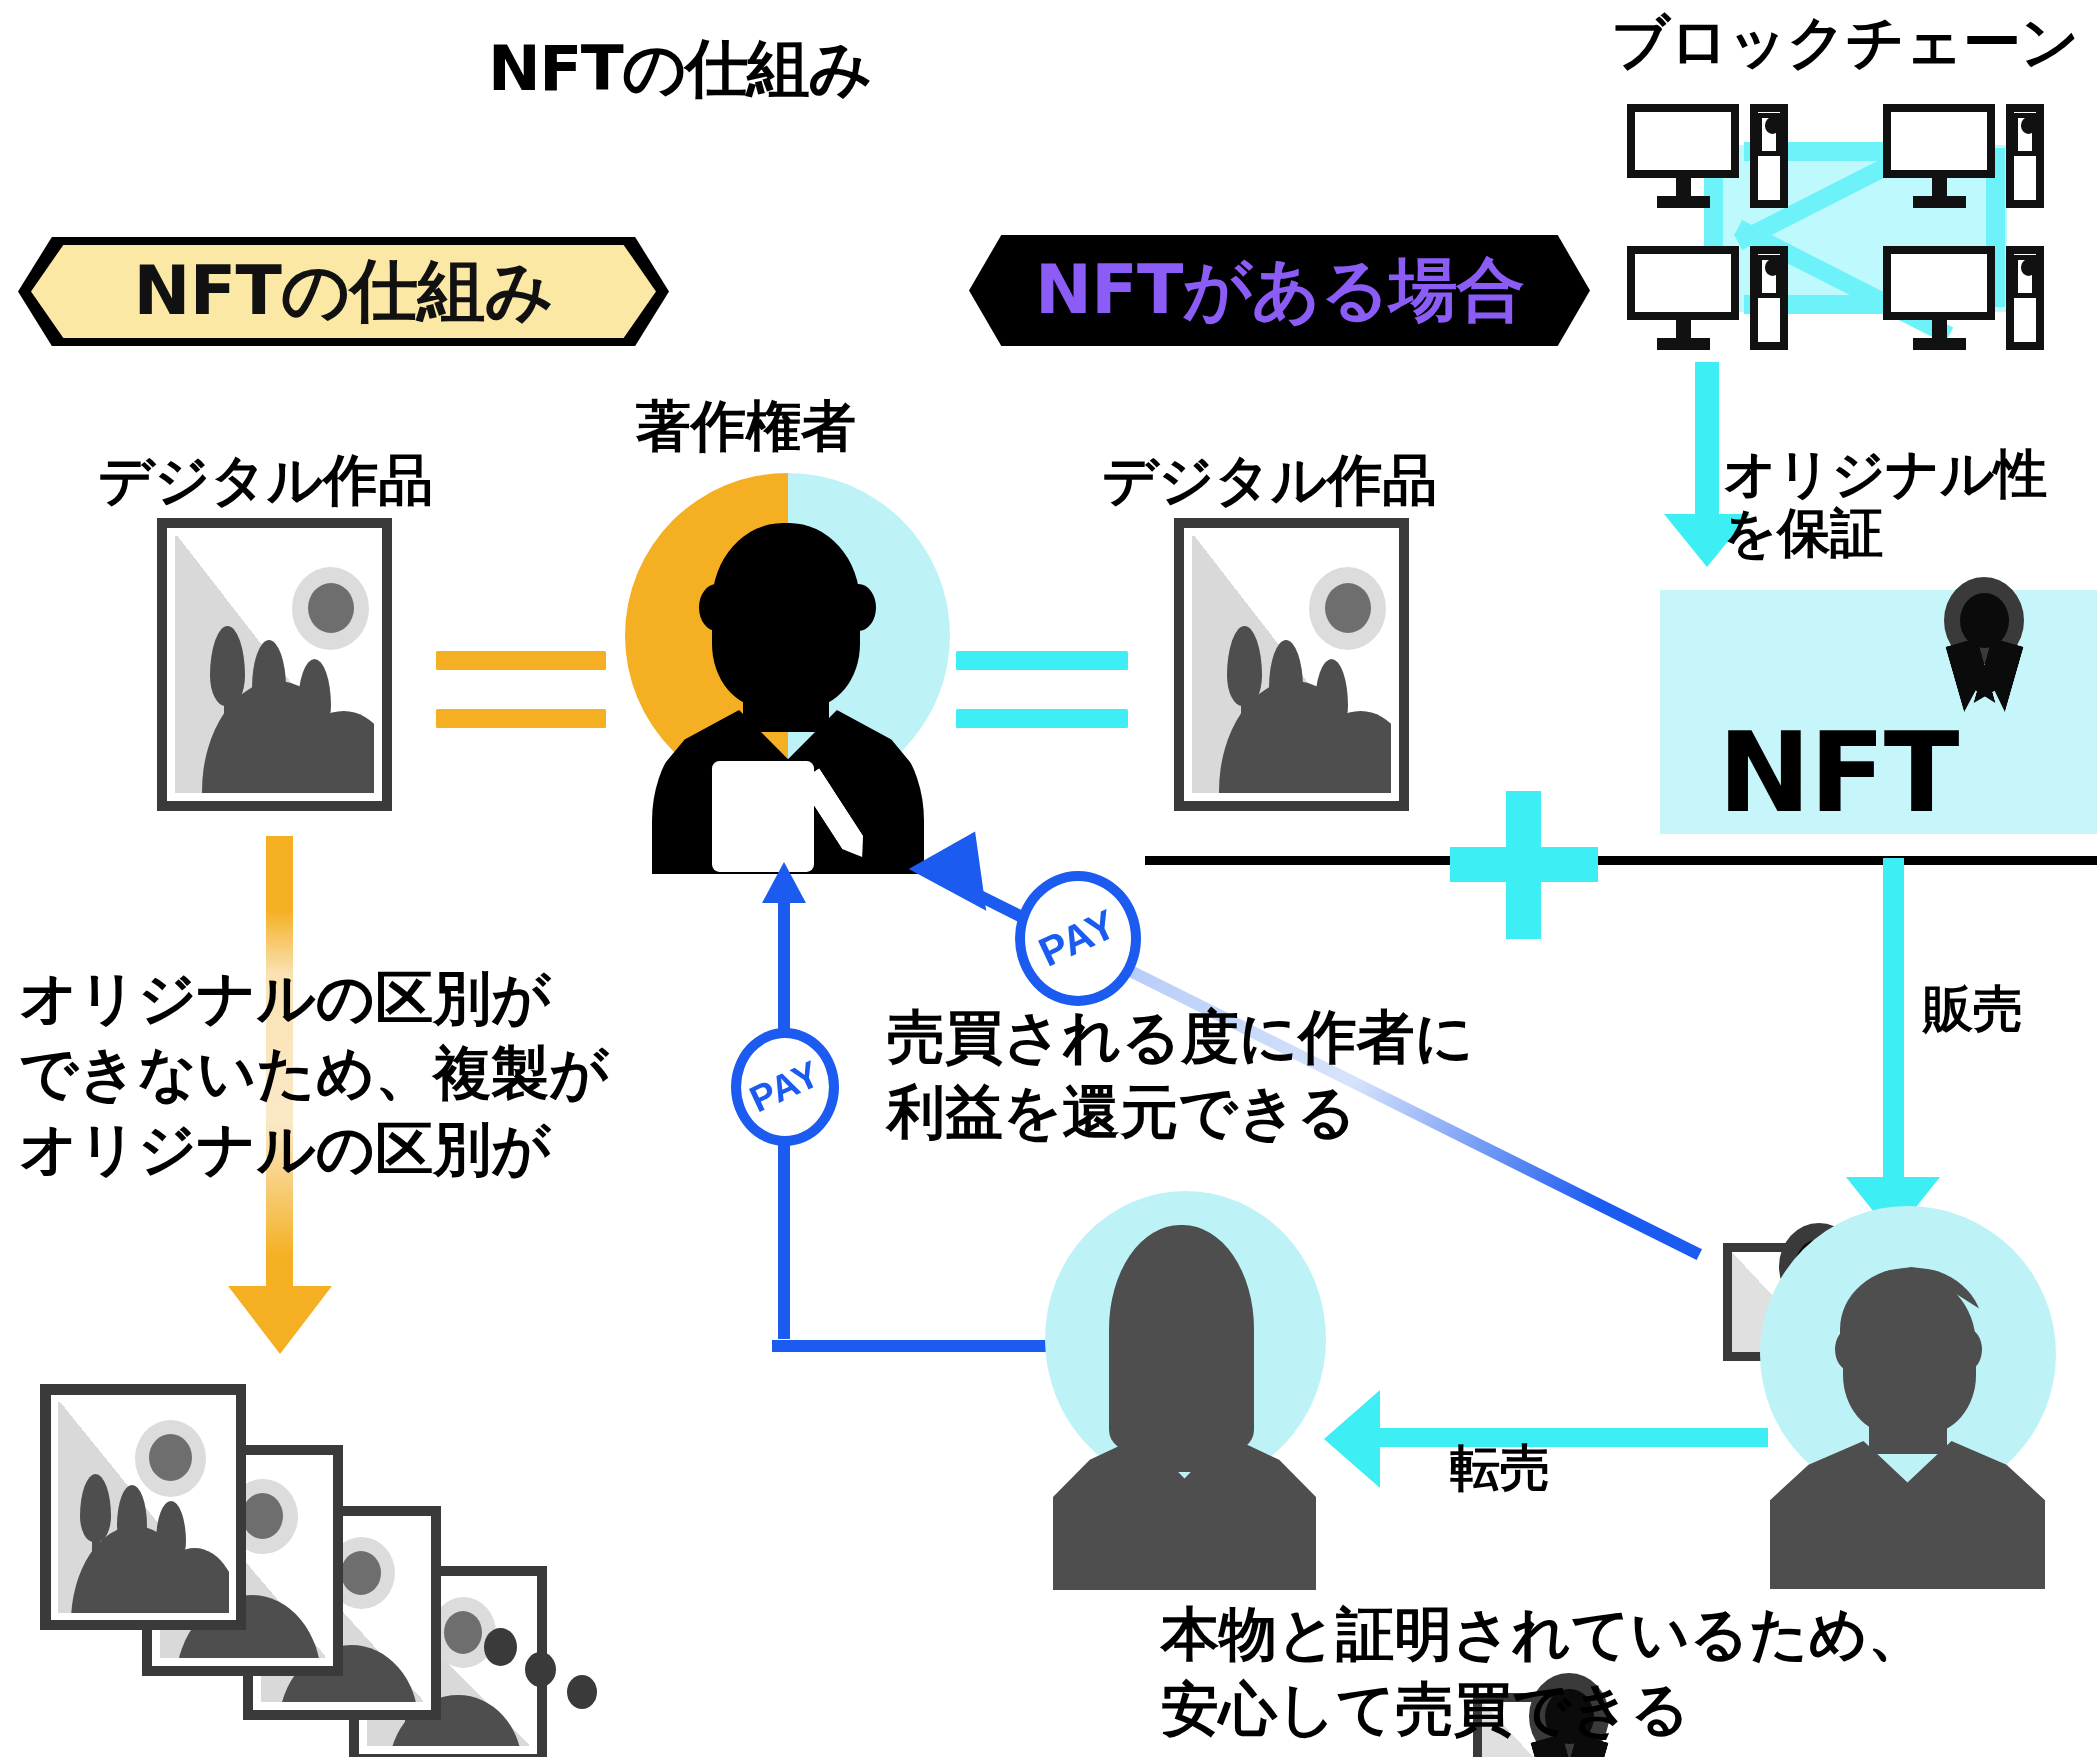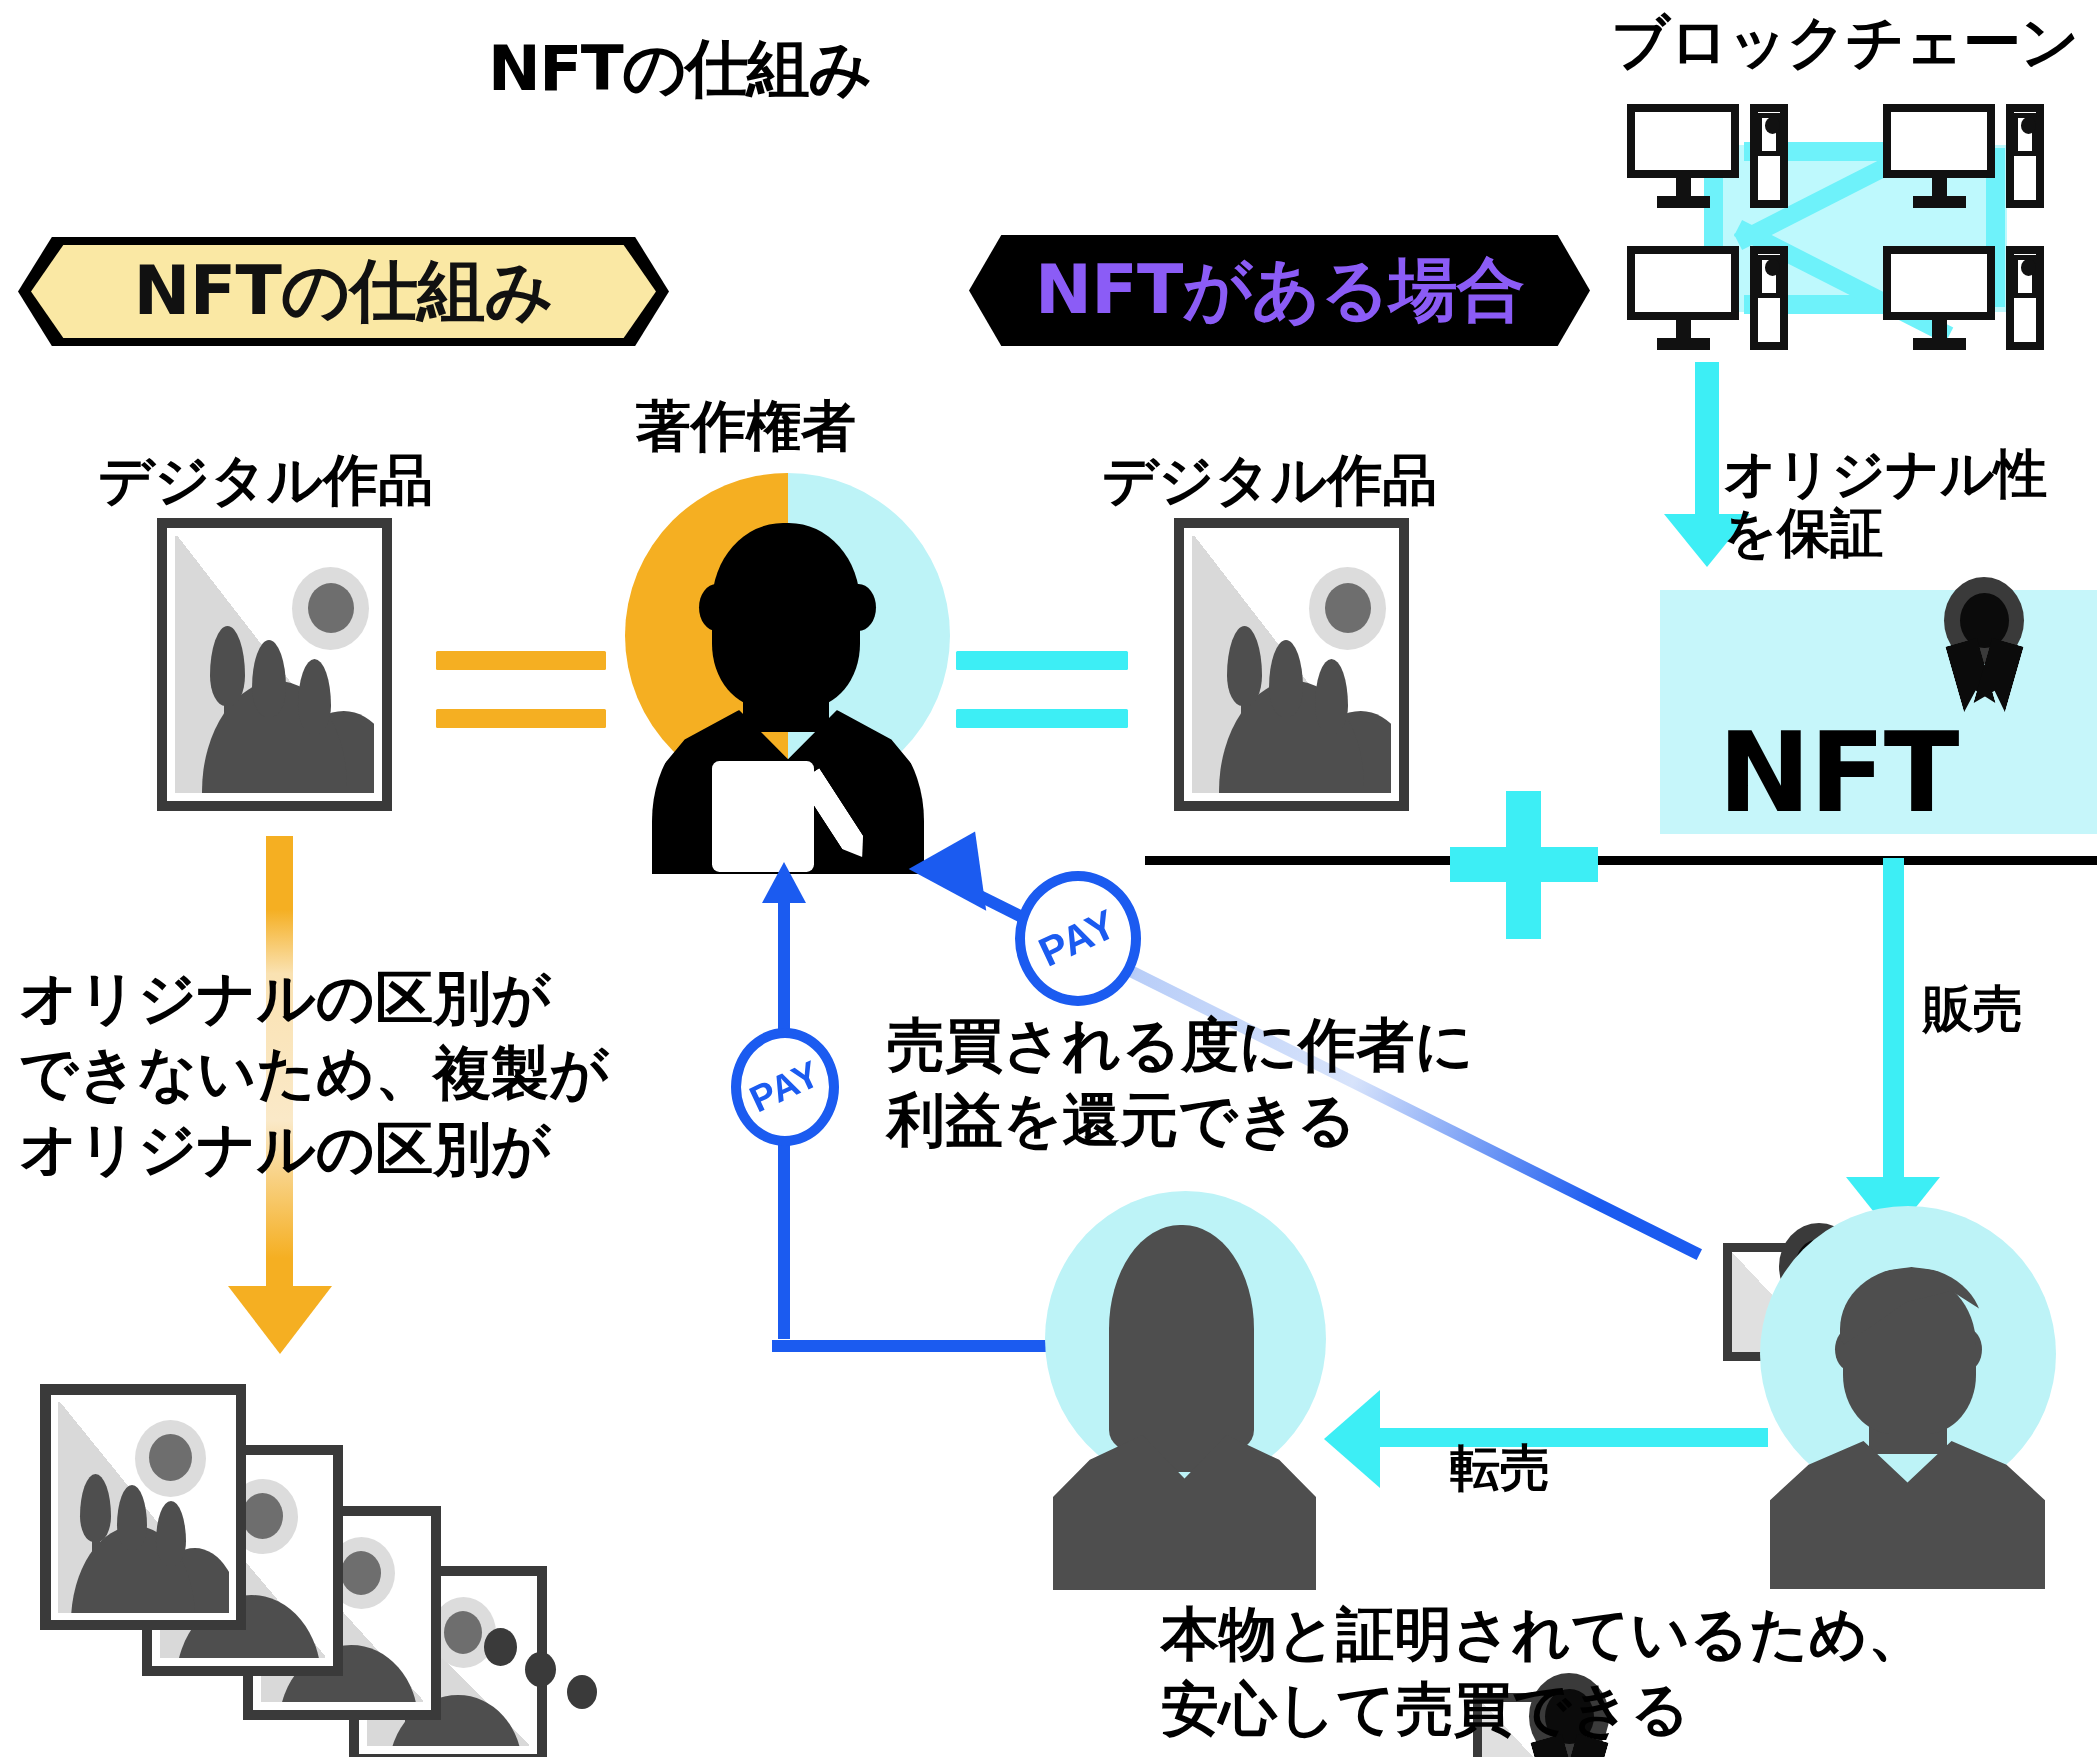--- a/index.html
+++ b/index.html
@@ -98,21 +98,21 @@
   .arrow-head{position:absolute;width:0;height:0;}
 
   
   .pay{position:absolute;border:10.4px solid #1B5BF0;border-radius:50%;box-sizing:border-box;background:#fff;
         display:flex;align-items:center;justify-content:center;}
   .pay span{color:#1B5BF0;font-weight:bold;letter-spacing:0.7px;}
 
   
   .para{font-size:58px;line-height:1.30;}
   #txt-left{left:19px;top:961px;}
-  #txt-mid{left:887px;top:1000px;margin-top:8px;}
+  #txt-mid{left:887px;top:1000px;}
   #txt-bottom{left:1161px;top:1597px;}
 
   
   .pc{position:absolute;}
   .pc .mon{position:absolute;left:0;top:0;border:8.1px solid #111;background:#fff;box-sizing:border-box;}
   .pc .stand{position:absolute;background:#111;}
   .pc .base{position:absolute;background:#111;}
   .pc .tower{position:absolute;border:8.1px solid #111;background:#fff;box-sizing:border-box;}
   .pc .bay{position:absolute;border:5.2px solid #111;background:#fff;box-sizing:border-box;}
   .pc .dot{position:absolute;width:15px;height:16.3px;border-radius:50%;background:#111;}

